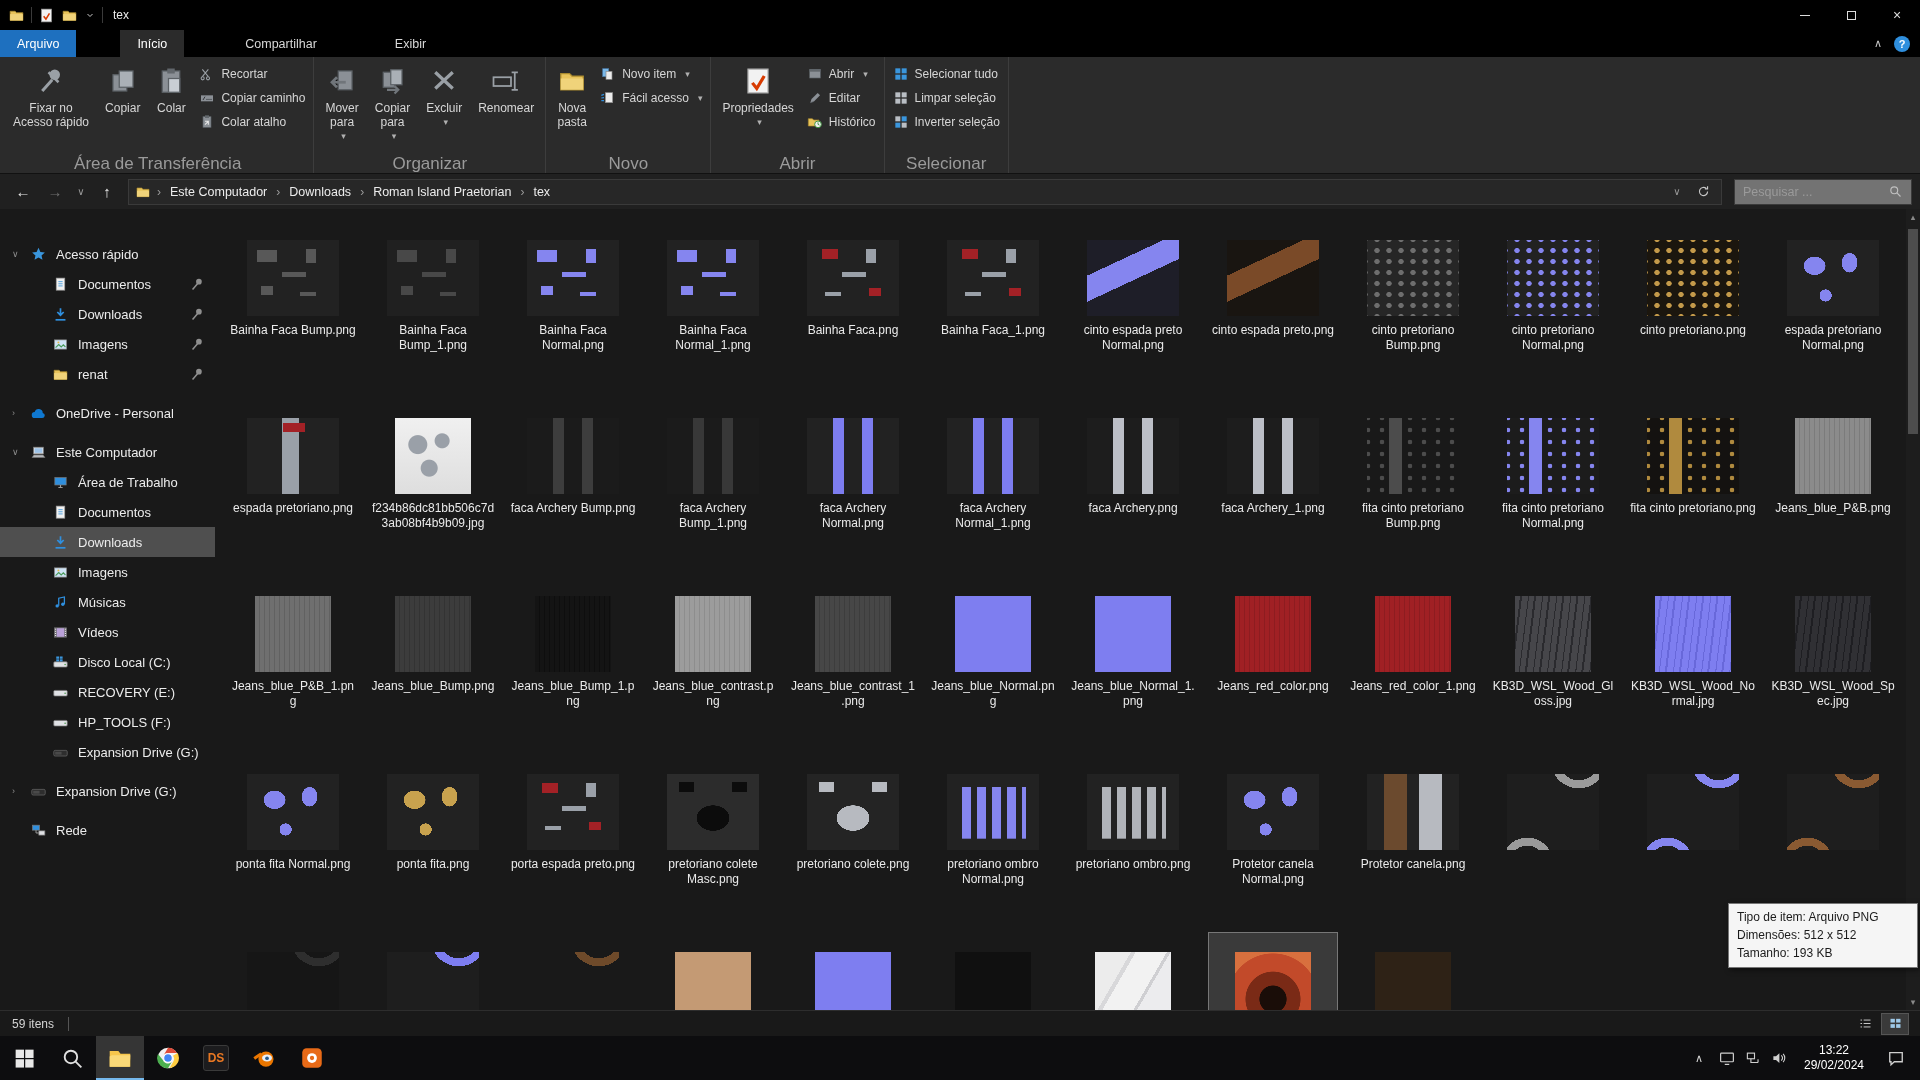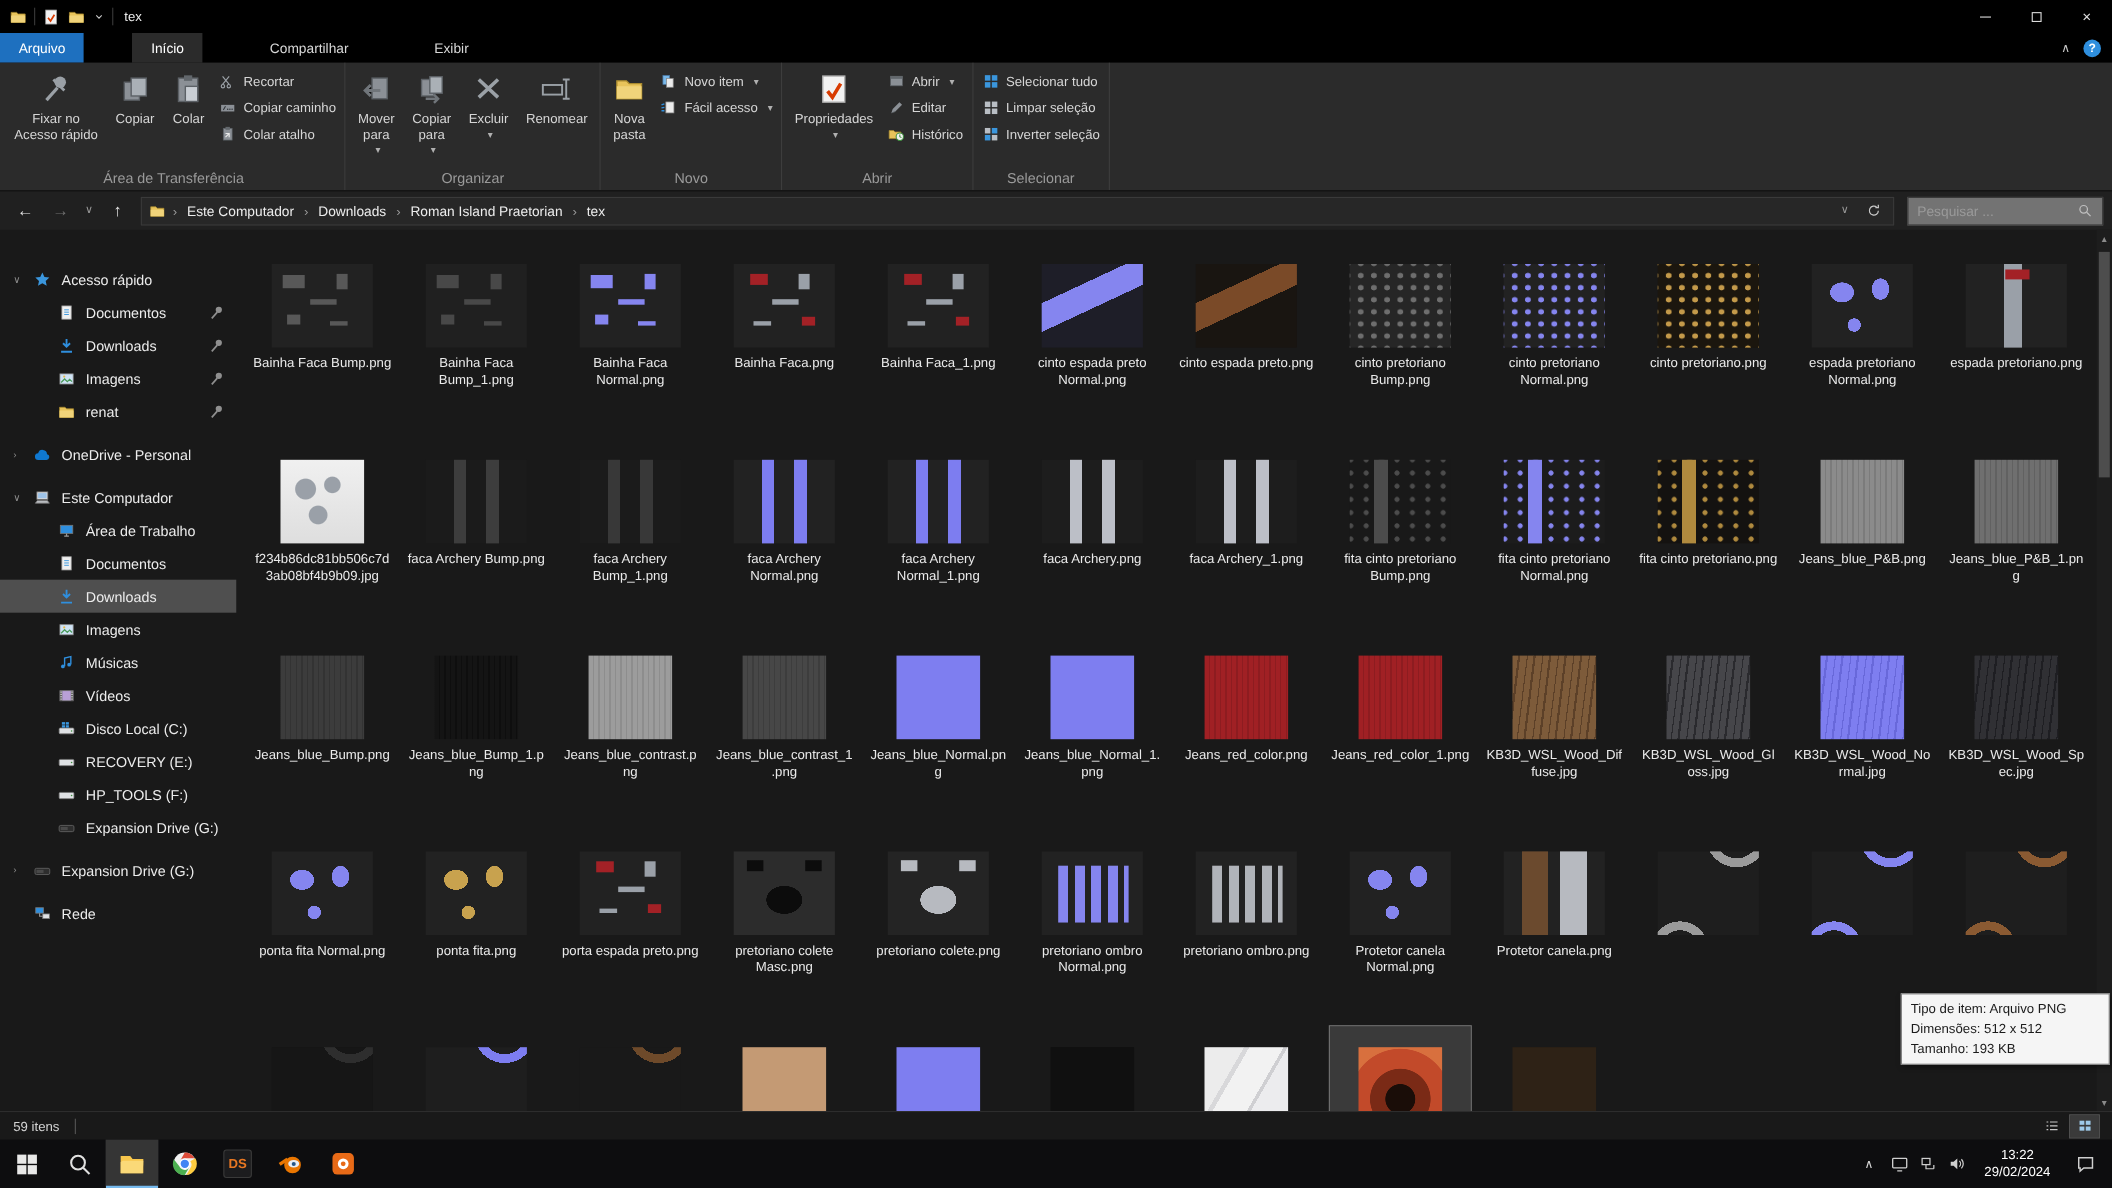--- a/index.html
+++ b/index.html
@@ -24,21 +24,21 @@
   .tab.file{background:#1e70bf;color:#fff;}
   .tab.active{background:#2b2b2b;color:#fff;}
   .tabs-right{margin-left:auto;display:flex;align-items:center;gap:12px;padding-right:10px;}
   .chev-up{color:#c8c8c8;font-size:11px;}
   .help{width:16px;height:16px;border-radius:50%;background:#2f8fde;color:#fff;font-size:11px;font-weight:bold;display:flex;align-items:center;justify-content:center;}
 
   
   .ribbon{height:116px;background:#2b2b2b;display:flex;align-items:stretch;flex:none;padding:0 2px;}
   .rgroup{display:flex;flex-direction:column;border-right:1px solid #3d3d3d;padding:3px 3px 0 3px;}
   .rbody{flex:1;display:flex;align-items:flex-start;}
-  .rlabel{height:21px;text-align:center;color:#9a9a9a;font-size:13px;padding-top:2px;}
+  .rlabel{height:21px;text-align:center;color:#9a9a9a;font-size:17px;padding-top:2px;}
   .rbig{display:flex;flex-direction:column;align-items:center;padding:5px 7px 2px 7px;font-size:12px;color:#d6d6d6;text-align:center;line-height:14px;white-space:pre-line;border:1px solid transparent;}
   .rbig .icon{width:30px;height:30px;margin-bottom:5px;}
   .rsmallcol{display:flex;flex-direction:column;justify-content:flex-start;padding-top:2px;}
   .rsmall{display:flex;align-items:center;gap:6px;font-size:12px;color:#d6d6d6;padding:4px 5px;line-height:14px;white-space:nowrap;}
   .rsmall .icon{width:16px;height:16px;}
   .caret{color:#b0b0b0;font-size:9px;margin-left:3px;}
 
   
   .addressbar{height:36px;background:#202020;display:flex;align-items:center;flex:none;padding:0 8px;gap:2px;border-top:1px solid #111;}
   .navbtn{width:30px;height:28px;display:flex;align-items:center;justify-content:center;font-size:15px;color:#e4e4e4;}
@@ -663,20 +663,26 @@
           <div class="fname">Bainha Faca Bump_1.png</div>
         </div>
         <div class="tile">
           <div class="thumbwrap">
             <div class="thumb k-atlas" style="--c1: #222222; --c2: #8585ef;"></div>
           </div>
           <div class="fname">Bainha Faca Normal.png</div>
         </div>
         <div class="tile">
           <div class="thumbwrap">
+            <div class="thumb k-atlas" style="--c1: #222222; --c2: #8585ef;"></div>
+          </div>
+          <div class="fname">Bainha Faca Normal_1.png</div>
+        </div>
+        <div class="tile">
+          <div class="thumbwrap">
             <div class="thumb k-atlas2" style="--c1: #222222; --c2: #9aa0a8; --c3: #a32126;"></div>
           </div>
           <div class="fname">Bainha Faca.png</div>
         </div>
         <div class="tile">
           <div class="thumbwrap">
             <div class="thumb k-atlas2" style="--c1: #222222; --c2: #9aa0a8; --c3: #a32126;"></div>
           </div>
           <div class="fname">Bainha Faca_1.png</div>
         </div>
@@ -834,26 +840,20 @@
           <div class="thumbwrap">
             <div class="thumb k-fabric sq" style="--c1: #a02024; --c2: #8d1c20;"></div>
           </div>
           <div class="fname">Jeans_red_color.png</div>
         </div>
         <div class="tile">
           <div class="thumbwrap">
             <div class="thumb k-fabric sq" style="--c1: #a02024; --c2: #8d1c20;"></div>
           </div>
           <div class="fname">Jeans_red_color_1.png</div>
-        </div>
-        <div class="tile">
-          <div class="thumbwrap">
-            <div class="thumb k-wood sq" style="--c1: #7d5b3a; --c2: #5c4028;"></div>
-          </div>
-          <div class="fname">KB3D_WSL_Wood_Diffuse.jpg</div>
         </div>
         <div class="tile">
           <div class="thumbwrap">
             <div class="thumb k-wood sq" style="--c1: #46464a; --c2: #2a2a2e;"></div>
           </div>
           <div class="fname">KB3D_WSL_Wood_Gloss.jpg</div>
         </div>
         <div class="tile">
           <div class="thumbwrap">
             <div class="thumb k-wood sq" style="--c1: #7e7ef0; --c2: #6868da;"></div>

